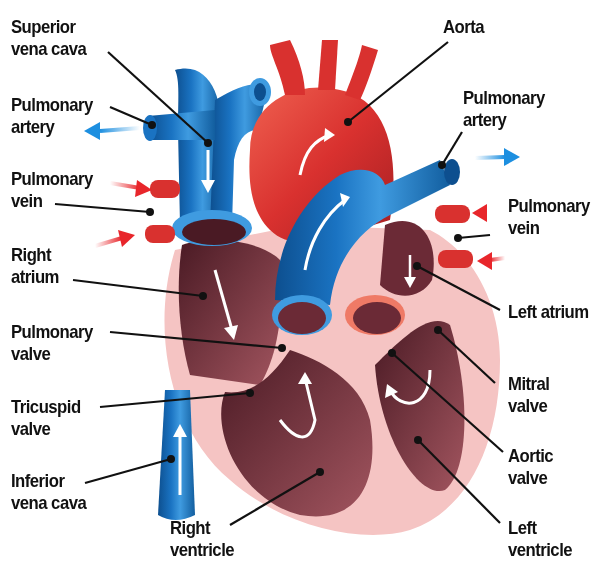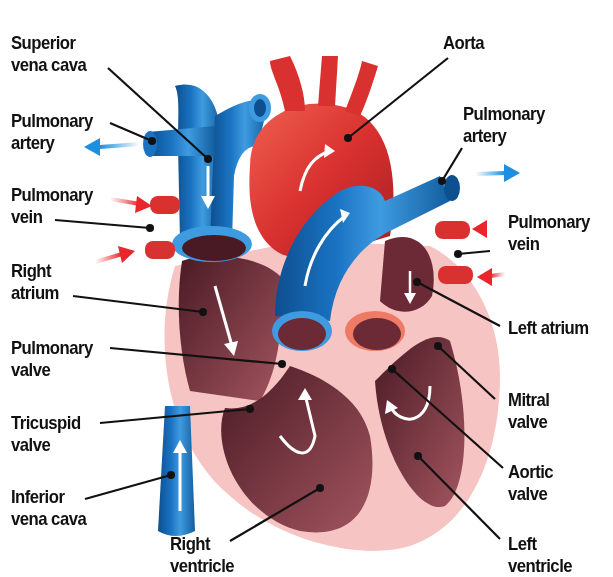--- a/index.html
+++ b/index.html
@@ -1,17 +1,17 @@
 <!DOCTYPE html>
 <html><head>
 <meta charset="utf-8">
 <style>
   html, body { margin: 0; padding: 0; background: #ffffff; }
   body { width: 613px; height: 577px; position: relative; overflow: hidden; }
-  .stage { position: absolute; left: 0; top: 16px; width: 613px; height: 406px; }
+  .stage { position: absolute; left: 0; top: 0; width: 613px; height: 406px; }
   svg.art { position: absolute; left: 0; top: 0; }
   .label {
     position: absolute;
     font-family: "Liberation Sans", sans-serif;
     font-weight: bold;
     font-size: 19px;
     line-height: 22px;
     color: #111111;
     letter-spacing: -0.6px;
     transform: scaleX(0.88);

